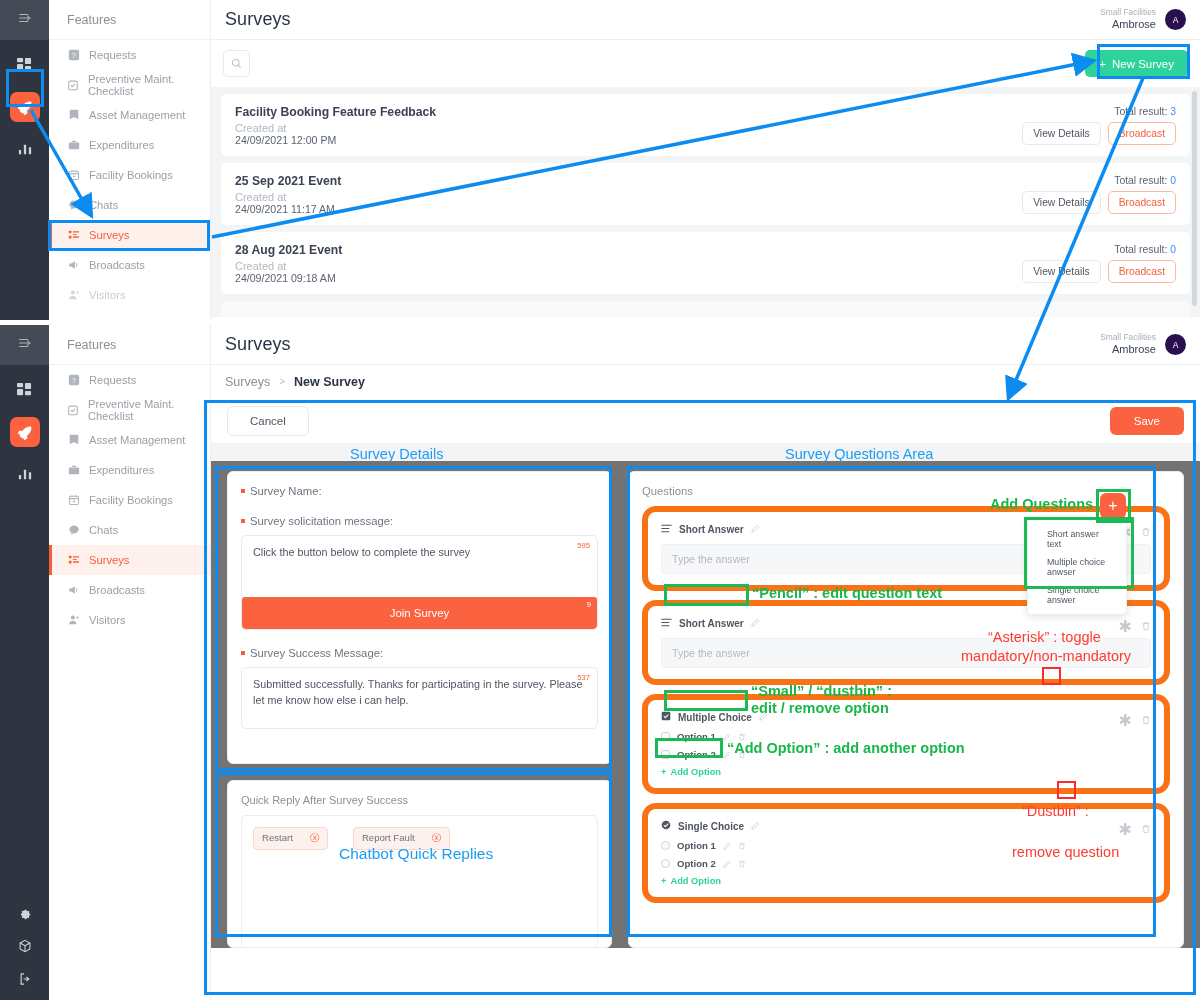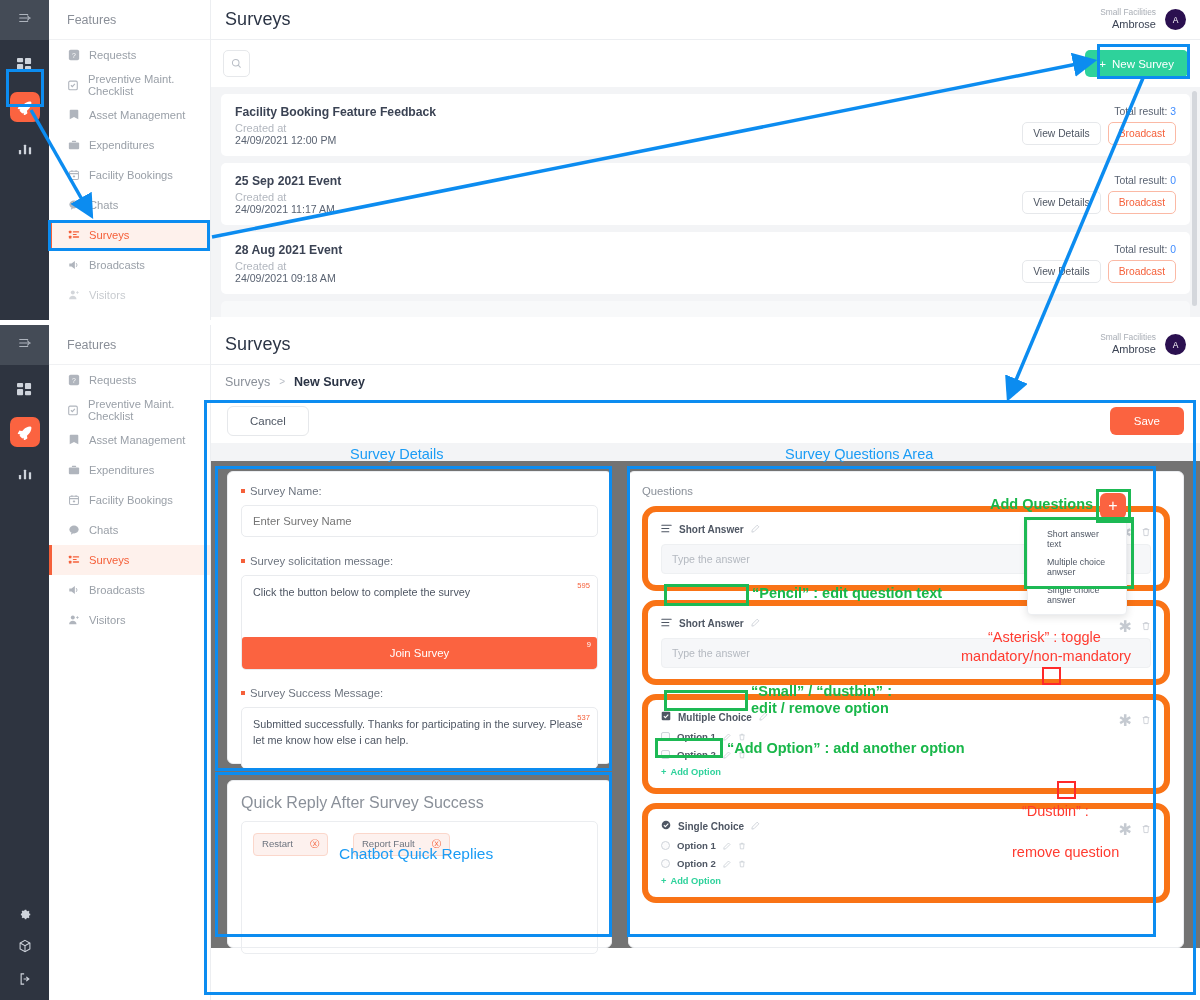--- a/index.html
+++ b/index.html
@@ -150,21 +150,21 @@
     width:100%; border:1px solid #e9ebee; border-radius:5px; position:relative;
     font-size:10.8px; color:#4e5663; padding: 9px 11px; background:#fff; line-height:1.45;
   }
   .counter { position:absolute; right:7px; top:4px; font-size:7.6px; color:#f5603a; }
   .join-bar {
     background:#fb6340; color:#fff; text-align:center; font-size:11.4px;
     padding: 10px; border-radius:3px; position:relative; margin-top:-1px;
   }
   .join-bar .counter { color:#fff; right:6px; top:3px; }
 
-  .qr-title { font-size: 16px; color:#8a9099; margin-bottom: 9px; }
+  .qr-title { font-size: 11px; color:#8a9099; margin-bottom: 9px; }
   .qr-box { border:1px solid #ebedf0; border-radius:5px; height: 133px; padding: 11px; position:relative;}
   .chip {
     display:inline-flex; align-items:flex-start; gap:17px;
     background:#fdf1ee; border:1px solid #fbd7cb; color:#6d747f;
     border-radius:4px; font-size:9.6px; padding: 4px 8px; margin-right: 20px;
   }
   .chip .x { color:#f5603a; font-size:9.5px; }
 
   .q-panel-title { font-size: 11.3px; color:#8a9099; margin-bottom: 9px; }
   .q-card {
@@ -572,21 +572,20 @@
       <div style="height:18px;background:#f3f4f6;"></div>
 
       <div class="editor-body">
 
         <div class="col-left">
           <div class="card" style="height:293px;">
             <div class="fld-label">
               <i class="req-dot"></i>
               <span>Survey Name:</span>
             </div>
-            <input class="txt-input" placeholder="Enter Survey Name" style="">
 
             <div class="fld-label" style="margin-top:18px;">
               <i class="req-dot"></i>
               <span>Survey solicitation message:</span>
             </div>
             <div style="border:1px solid #e9ebee;border-radius:5px;overflow:hidden;">
               <div class="txt-area" style="border:none;height:62px;">
                 <span class="counter">595</span>
                 <span>Click the button below to complete the survey</span>
               </div>

